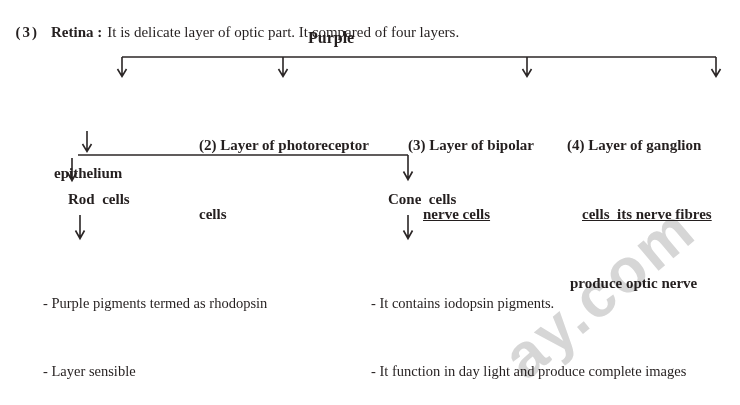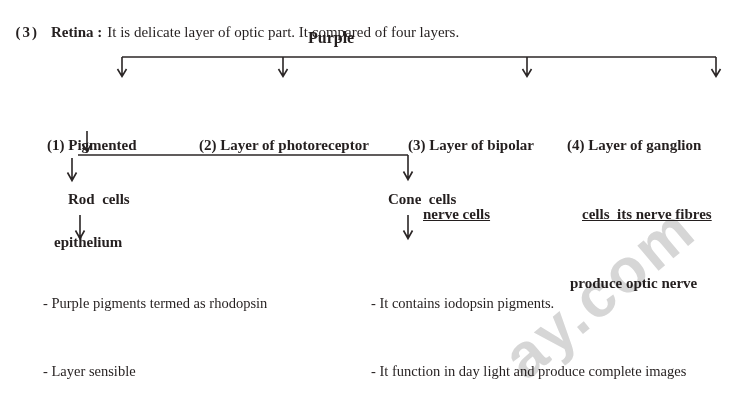--- a/index.html
+++ b/index.html
@@ -82,25 +82,25 @@
   </g>
 </svg>
 
 <div class="abs z1 intro">
   <span class="idx">(3)</span><span class="term">Retina :</span><span class="desc">It is delicate layer of optic part. It compared of four layers.</span>
 </div>
 
 <div class="abs z1 root-label">Purple</div>
 
 <div class="abs z1 col col1">
-  <div>(1) Pigmented</div>
   <div class="ind7">epithelium</div>
 </div>
 <div class="abs z1 col col2">
   <div>(2) Layer of photoreceptor</div>
+  <div>cells</div>
 </div>
 <div class="abs z1 col col3">
   <div>(3) Layer of bipolar</div>
   <div class="ind15">nerve cells</div>
 </div>
 <div class="abs z1 col col4">
   <div>(4) Layer of ganglion</div>
   <div class="ind15">cells  its nerve fibres</div>
   <div class="ind3">produce optic nerve</div>
 </div>

